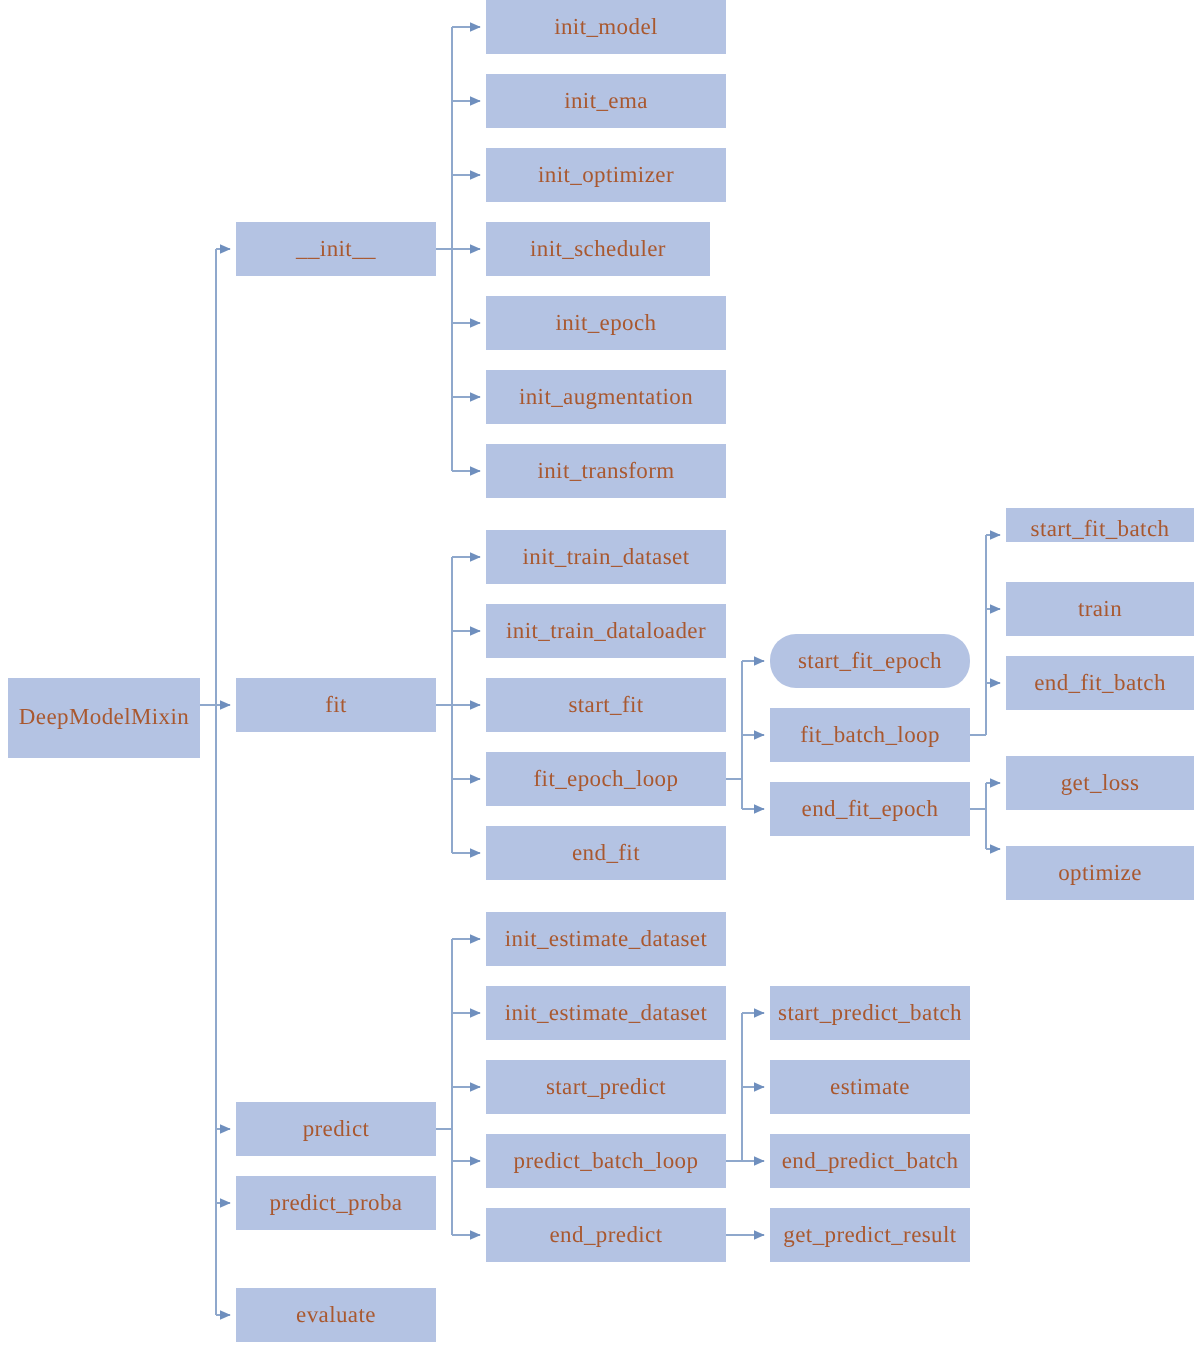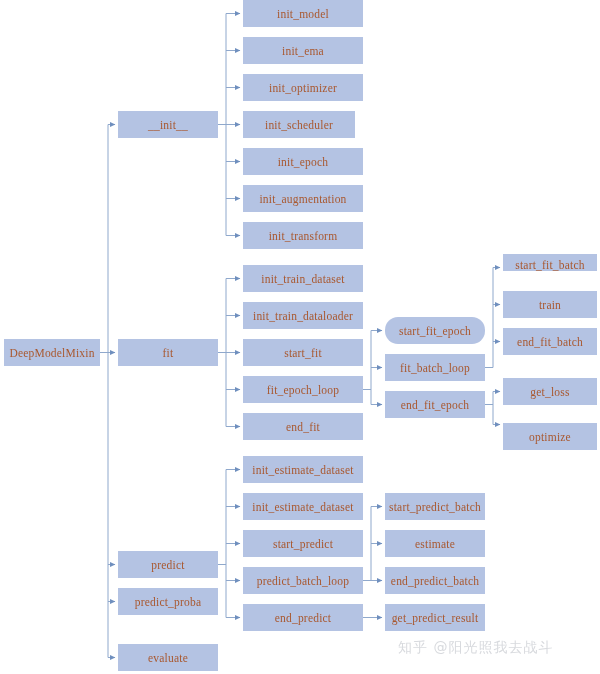--- a/index.html
+++ b/index.html
@@ -90,21 +90,21 @@
         <path d="M493 267.5 H500" marker-end="url(#arrow)"></path>
         <path d="M493 304.5 H500" marker-end="url(#arrow)"></path>
         <path d="M493 341.5 H500" marker-end="url(#arrow)"></path>
         <path d="M485 404.5 H493"></path>
         <path d="M493 391.5 V424.5"></path>
         <path d="M493 391.5 H500" marker-end="url(#arrow)"></path>
         <path d="M493 424.5 H500" marker-end="url(#arrow)"></path>
       </g>
   </svg>
   <div id="nodes">
-      <div class="node root" style="left: 4px; top: 339px; width: 96px; height: 27px;">
+      <div class="node root" style="left: 4px; top: 339px; width: 96px; height: 40px;">
         <span>DeepModelMixin</span>
       </div>
       <div class="node" style="left: 118px; top: 111px; width: 100px; height: 27px;">
         <span>__init__</span>
       </div>
       <div class="node" style="left: 118px; top: 339px; width: 100px; height: 27px;">
         <span>fit</span>
       </div>
       <div class="node" style="left: 118px; top: 551px; width: 100px; height: 27px;">
         <span>predict</span>
@@ -196,14 +196,13 @@
       <div class="node" style="left: 503px; top: 328px; width: 94px; height: 27px;">
         <span>end_fit_batch</span>
       </div>
       <div class="node" style="left: 503px; top: 378px; width: 94px; height: 27px;">
         <span>get_loss</span>
       </div>
       <div class="node" style="left: 503px; top: 411px; width: 94px; height: 27px; margin-top: 12px;">
         <span>optimize</span>
       </div>
     </div>
-  <div class="watermark" style="left: 398px; top: 639px;">知乎 @阳光照我去战斗</div>
 </div>
 
 </body></html>

